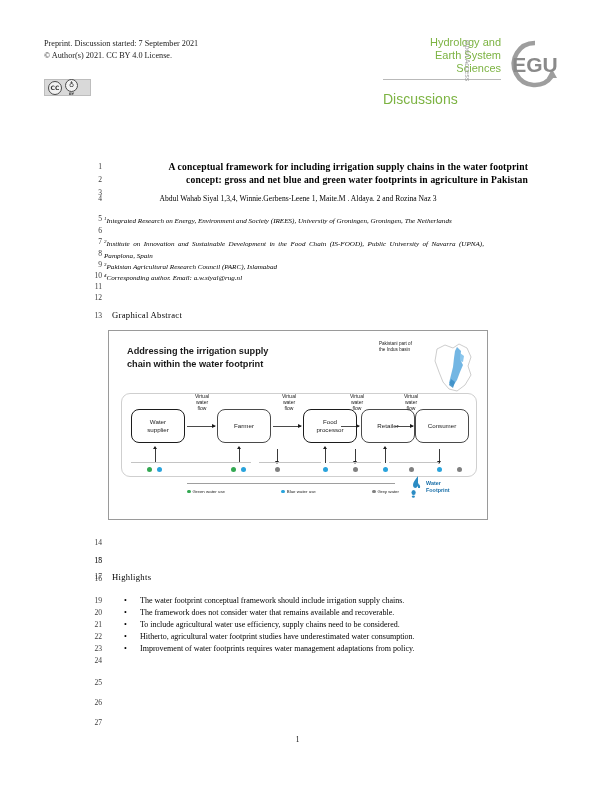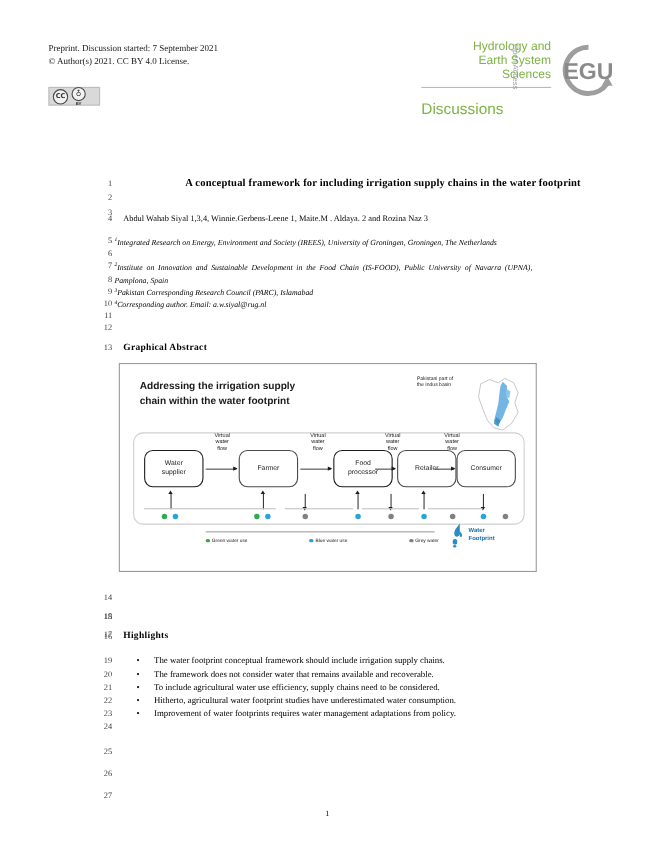--- a/index.html
+++ b/index.html
@@ -143,41 +143,41 @@
     font-weight: bold;
     line-height: 13.2px;
     letter-spacing: 0.15px;
     margin-left: 44px;
   }
   .authors {
     position: absolute;
     left: 112px;
     top: 193px;
     width: 372px;
-    text-align: left;
+    text-align: center;
     font-size: 7.6px;
     line-height: 11px;
   }
 
   .affil {
     position: absolute;
     left: 104px;
     width: 380px;
     font-style: italic;
     font-size: 7.1px;
     line-height: 11.6px;
     text-align: justify;
   }
   .affil sup { font-size: 5px; font-style: italic; vertical-align: super; }
 
   .section-head {
     position: absolute;
     left: 112px;
     font-size: 8.6px;
-    font-weight: bold;
+    font-weight: normal;
     letter-spacing: 0.3px;
   }
 
   
   .figure {
     position: absolute;
     left: 108px;
     top: 330px;
     width: 380px;
     height: 190px;
@@ -423,32 +423,33 @@
 <div class="lnum" style="top:620px">21</div>
 <div class="lnum" style="top:632px">22</div>
 <div class="lnum" style="top:644px">23</div>
 <div class="lnum" style="top:656px">24</div>
 <div class="lnum" style="top:678px">25</div>
 <div class="lnum" style="top:698px">26</div>
 <div class="lnum" style="top:718px">27</div>
 
 <div class="title">
   <div>A conceptual framework for including irrigation supply chains in the water footprint</div>
+  <div>concept: gross and net blue and green water footprints in agriculture in Pakistan</div>
 </div>
 
 <div class="authors">Abdul Wahab Siyal 1,3,4, Winnie.Gerbens-Leene 1, Maite.M . Aldaya. 2 and Rozina Naz 3</div>
 
 <div class="affil" style="top:213px">
   <sup>1</sup><span>Integrated Research on Energy, Environment and Society (IREES), University of Groningen, Groningen, The Netherlands</span>
 </div>
 <div class="affil" style="top:236px">
   <sup>2</sup><span>Institute on Innovation and Sustainable Development in the Food Chain (IS-FOOD), Public University of Navarra (UPNA), Pamplona, Spain</span>
 </div>
 <div class="affil" style="top:259px">
-  <sup>3</sup><span>Pakistan Corresponding Research Council (PARC), Islamabad</span>
+  <sup>3</sup><span>Pakistan Agricultural Research Council (PARC), Islamabad</span>
 </div>
 <div class="affil" style="top:270px">
   <sup>4</sup><span>Corresponding author. Email: a.w.siyal@rug.nl</span>
 </div>
 
 <div class="section-head" style="top:310px">Graphical Abstract</div>
 
 <div class="figure">
 
   <div class="fig-title">

